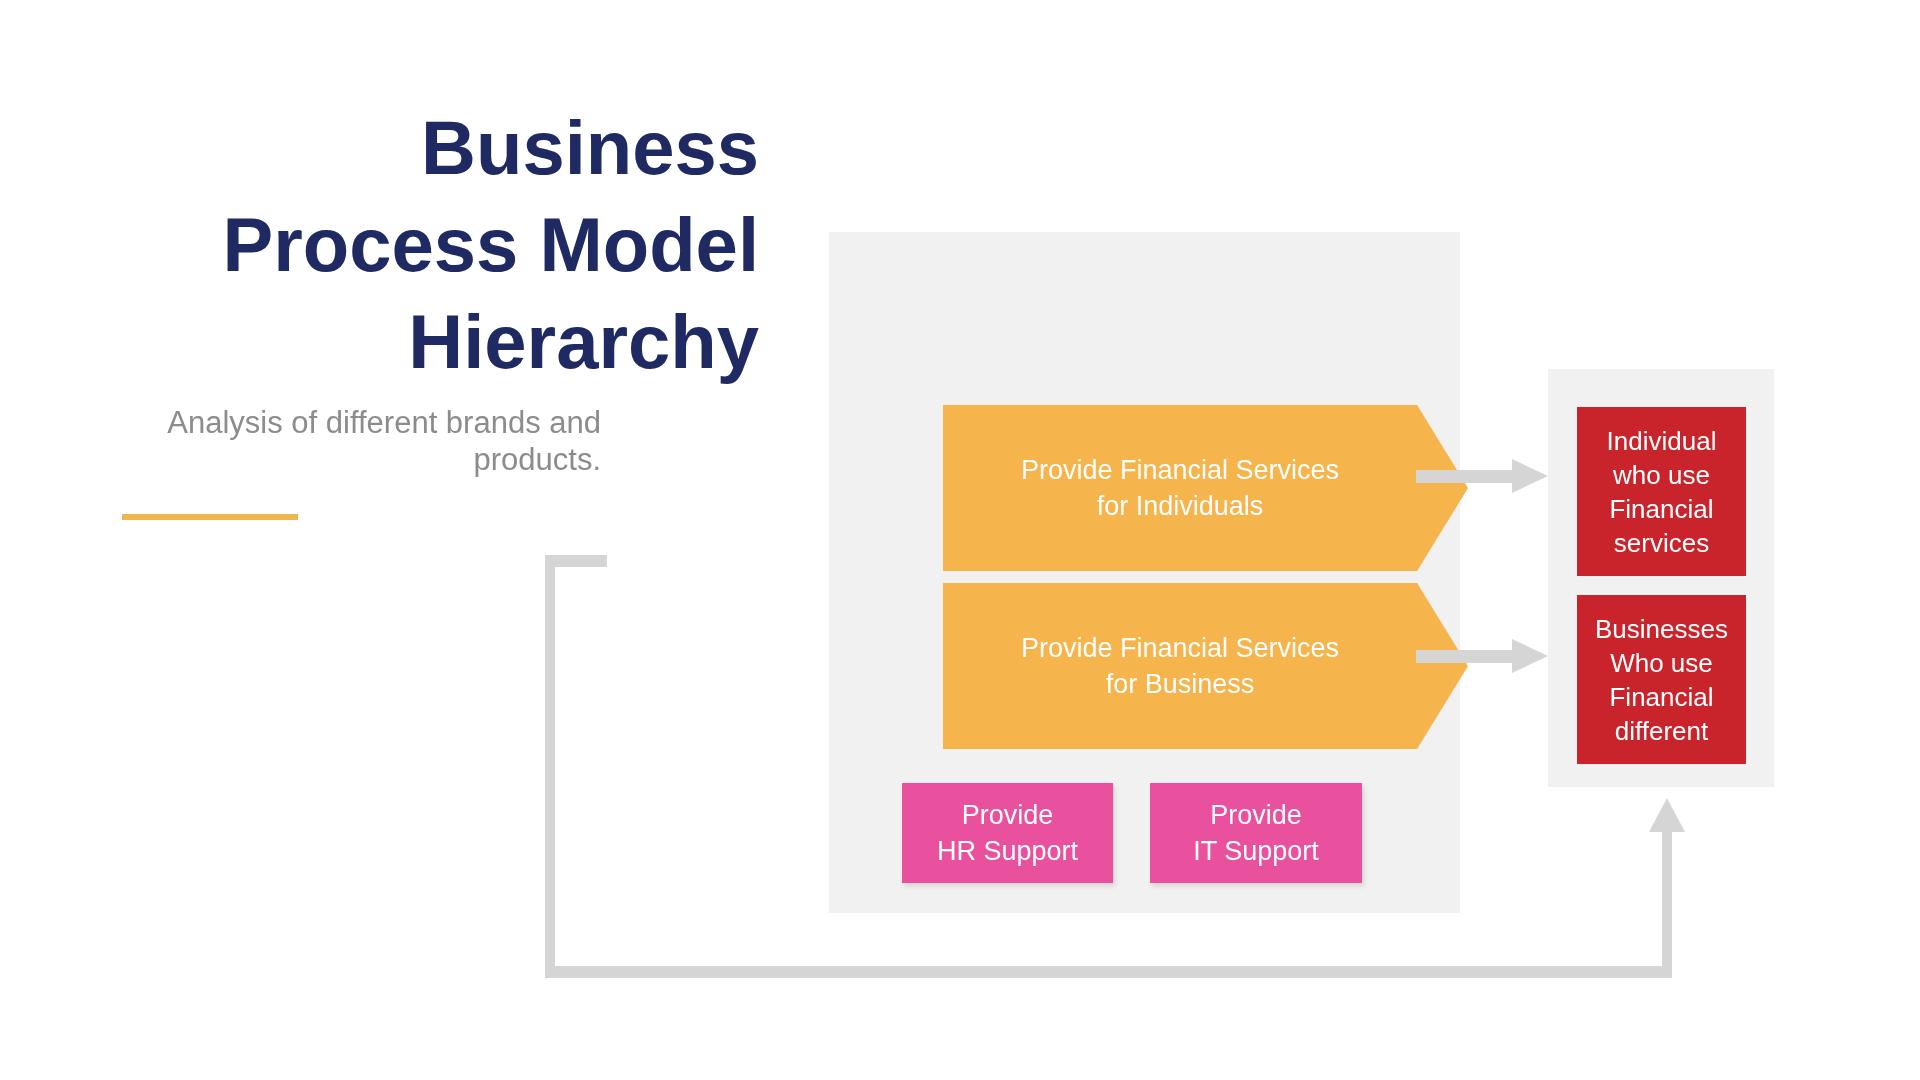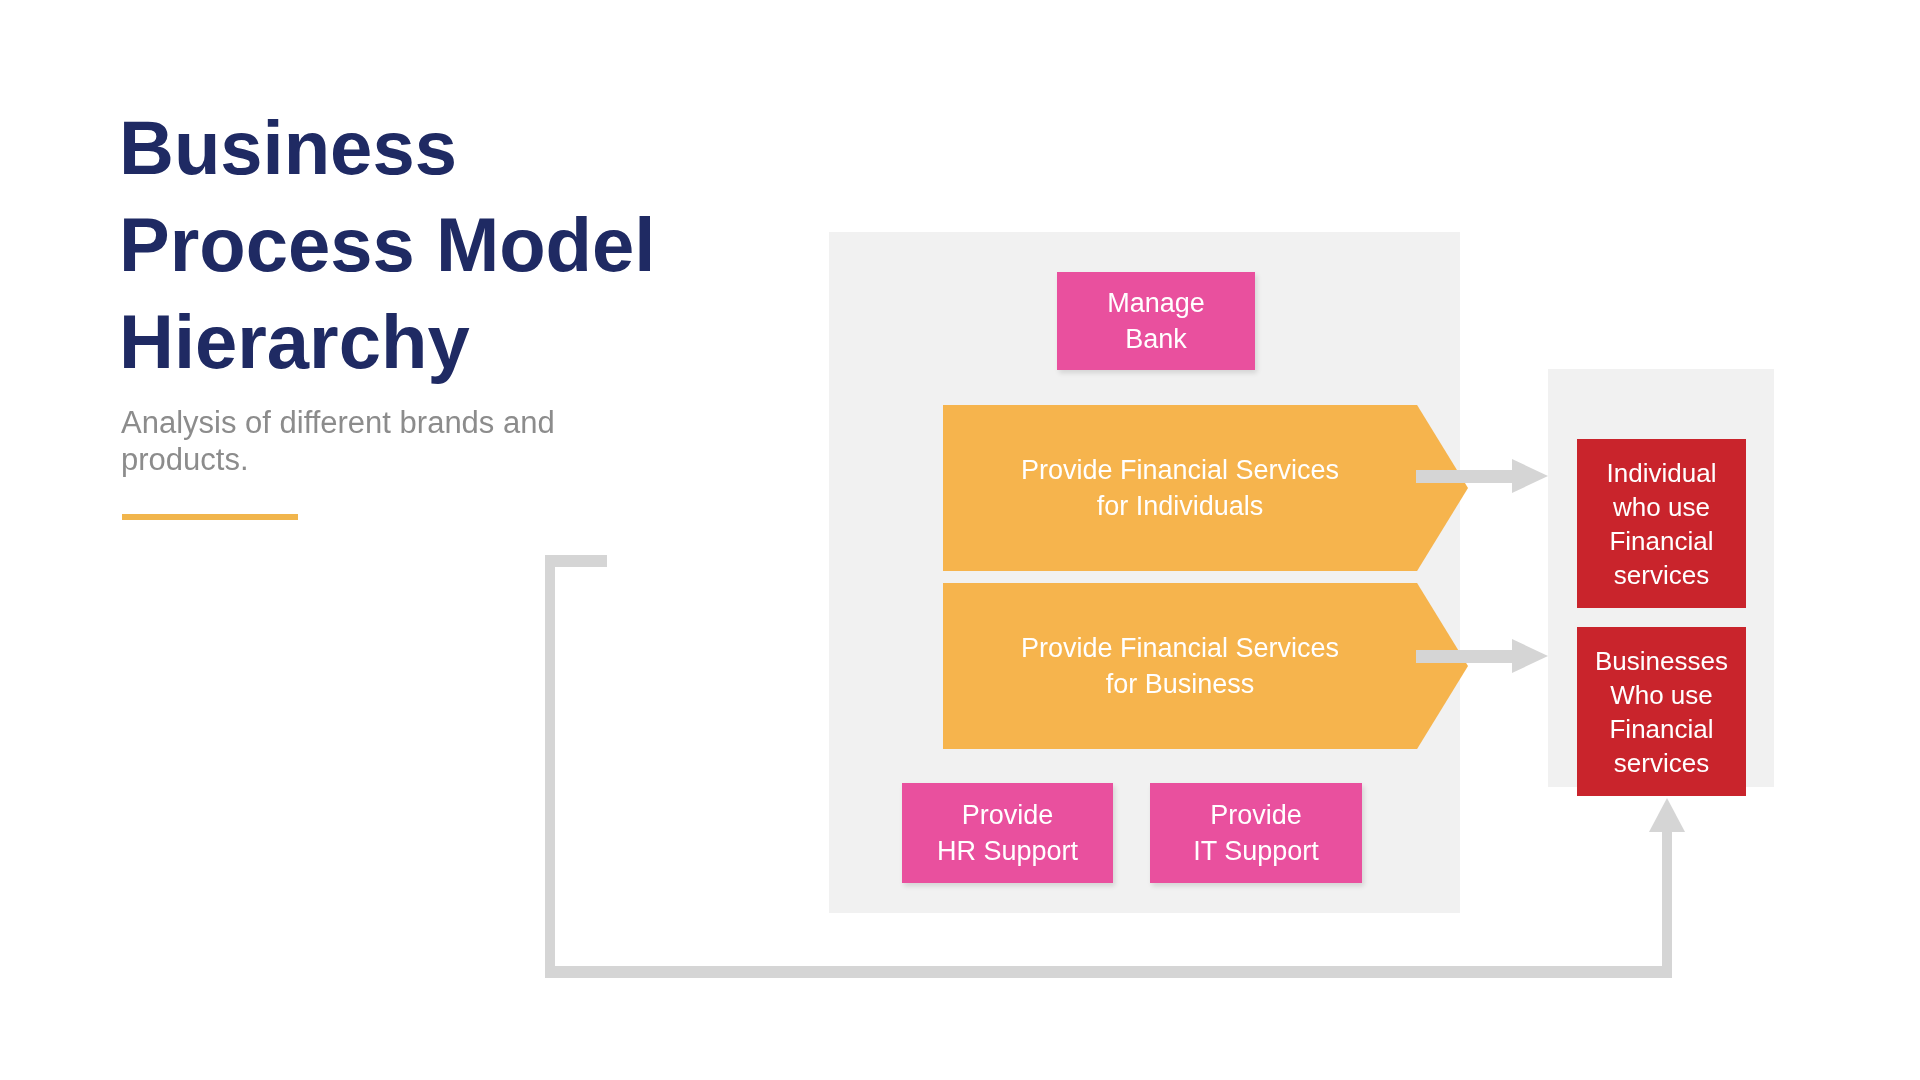--- a/index.html
+++ b/index.html
@@ -4,21 +4,21 @@
 <style>
   html,body{margin:0;padding:0;background:#ffffff;}
   .slide{
     position:relative;
     width:1920px;height:1080px;
     background:#ffffff;
     overflow:hidden;
     font-family:"Liberation Sans", sans-serif;
   }
   .abs{position:absolute;}
-  .pre{white-space:pre-line;}
+  .pre{white-space:pre-line;text-align:right;}
 
   
   .title{
     left:119px;top:99px;width:640px;
     font-size:76px;line-height:97px;font-weight:bold;
     color:var(--navy);
     letter-spacing:0px;
   }
   .subtitle{
     left:121px;top:404px;width:480px;
@@ -65,21 +65,21 @@
     filter:drop-shadow(2px 3px 3px rgba(0,0,0,0.10));
     margin-left:48px;
   }
   .pent1{top:173px;}
   .pent2{top:351px;}
 
   
   .capital{left:607px;top:513px;width:196px;height:102px;}
 
   
-  .red-cell{font-size:26px;line-height:34px;width:169px;height:169px;left:29px;margin-top:32px;}
+  .red-cell{font-size:26px;line-height:34px;width:169px;height:169px;left:29px;}
   .red1{top:38px;}
   .red2{top:226px;}
 
   
   .conn{background:var(--connector-gray);}
   .shaft-1{left:1416px;top:470px;width:98px;height:13px;}
   .shaft-2{left:1416px;top:650px;width:98px;height:13px;}
   .head-right{
     width:0;height:0;
     border-top:17px solid transparent;
@@ -107,42 +107,40 @@
 <div class="slide">
 
   <div class="abs title pre">Business
 Process Model
 Hierarchy</div>
   <div class="abs subtitle pre">Analysis of different brands and
 products.</div>
   <div class="abs underline"></div>
 
   <div class="abs main-panel">
-    <div class="abs box pink shadowed manage-bank">Manage
-Bank</div>
     <div class="abs box pent pent1">Provide Financial Services
 for Individuals</div>
     <div class="abs box pent pent2">Provide Financial Services
 for Business</div>
     <div class="abs box pink shadowed hr-box">Provide
 HR Support</div>
     <div class="abs box pink shadowed it-box">Provide
 IT Support</div>
   </div>
 
 
   <div class="abs right-panel">
     <div class="abs box red red-cell red1">Individual
 who use
 Financial
 services</div>
     <div class="abs box red red-cell red2">Businesses
 Who use
 Financial
-services</div>
+different</div>
   </div>
 
   <div class="abs conn shaft-1"></div>
   <div class="abs head-right head-r1"></div>
   <div class="abs conn shaft-2"></div>
   <div class="abs head-right head-r2"></div>
 
   <div class="abs conn seg-h1"></div>
   <div class="abs conn seg-v1"></div>
   <div class="abs conn seg-h2"></div>

